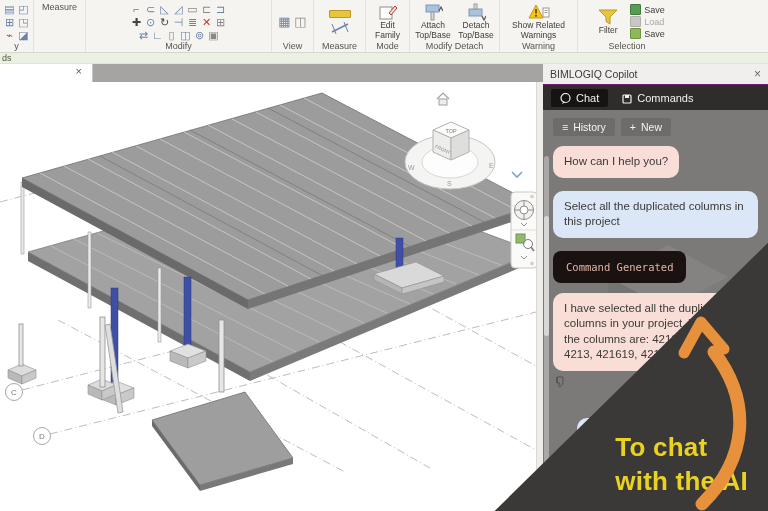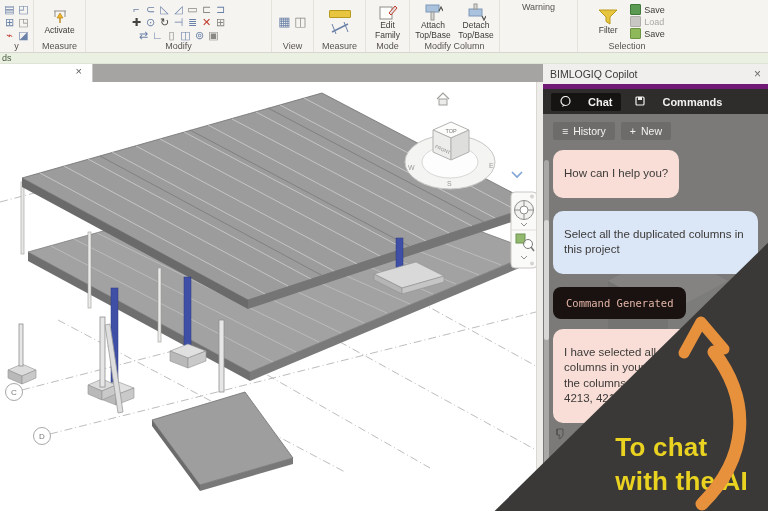--- a/index.html
+++ b/index.html
@@ -29,29 +29,29 @@
   .optbar{position:absolute;left:0;top:53px;width:768px;height:11px;background:#ebf1e2;
           border-bottom:1px solid #dfe5d6;font-size:9px;color:#4a5a42;line-height:11px;padding-left:2px;box-sizing:border-box;}
   .tabstrip{position:absolute;left:0;top:64px;width:543px;height:18px;background:#a5a4a2;display:flex;}
   .viewtab{width:92px;height:18px;background:#ffffff;border-right:1px solid #c9c7c3;position:relative;}
   .viewtab .closex{position:absolute;right:10px;top:1px;font-size:11px;color:#5b5955;cursor:default;}
   
   .canvas{position:absolute;left:0;top:82px;width:536px;height:429px;background:#ffffff;overflow:hidden;}
   .divstrip{position:absolute;left:536px;top:82px;width:7px;height:429px;background:#efedea;border-left:1px solid #dbd8d3;}
   
   .panel{position:absolute;left:543px;top:64px;width:225px;height:447px;background:#7b7a78;}
-  .ptitle{height:20px;background:#f0efed;border-bottom:5px solid #701a75;display:flex;align-items:center;
+  .ptitle{height:20px;background:#f0efed;border-bottom:1px solid #701a75;display:flex;align-items:center;
           font-size:10.5px;color:#3b3a38;padding:0 7px;justify-content:space-between;}
   .ptabs{height:25px;background:#2f2d2b;display:flex;align-items:center;gap:14px;padding:0 8px;}
-  .ptab{display:flex;align-items:flex-start;gap:17px;color:#f2f1ef;font-size:11px;font-weight:bold;}
+  .ptab{display:flex;align-items:flex-end;gap:5px;color:#f2f1ef;font-size:11px;}
   .ptab.active{background:#161412;border-radius:2px;padding:3px 9px;}
   .pcontent{position:relative;height:402px;overflow:hidden;padding:4px 10px 0;box-sizing:border-box;}
   .histrow{display:flex;gap:6px;margin:4px 0 10px;}
   .chip{background:#6d6c6a;color:#f4f3f1;font-size:10.5px;padding:3px 9px;border-radius:2px;display:flex;gap:5px;align-items:center;}
-  .bubble{border-radius:10px;padding:16px 11px;font-size:11.5px;line-height:1.35;color:#3c3a38;box-sizing:border-box;}
+  .bubble{border-radius:10px;padding:8px 11px;font-size:11.5px;line-height:1.35;color:#3c3a38;box-sizing:border-box;}
   .b-assist{background:#f8ded7;}
   .b-user{background:#dbe6f7;}
   .b-cmd{background:#191210;color:#e2b4a6;font-family:"DejaVu Sans Mono",monospace;font-size:10.5px;
          display:inline-block;padding:10px 13px;border-radius:8px;}
   .watermark{position:absolute;left:50px;top:115px;opacity:.5;}
   .pscroll{position:absolute;left:1px;top:46px;width:5px;height:330px;background:#a9a8a6;border-radius:3px;}
   .pscroll .thumb{position:absolute;left:0;top:60px;width:5px;height:120px;background:#d8d7d5;border-radius:3px;}
   .dots{display:flex;gap:4px;margin:1px 0 7px;}
   .dot{width:5px;height:5px;border-radius:50%;background:#8a4038;}
   .stopbtn{display:inline-flex;align-items:center;gap:5px;background:#c8503a;color:#ffffff;font-size:10.5px;
@@ -86,32 +86,20 @@
           <div class="mini-row">
               <span class="glyph red">⌁</span>
               <span class="glyph">◪</span>
             </div>
         </div>
       </div>
       <div class="g-label">y</div>
     </div>
 
     <div class="rgroup" style="width:52px">
-      <div class="g-body">
-        <div class="bigbtn">
-          <svg width="18" height="18" viewBox="0 0 18 18">
-            <line x1="3" y1="3" x2="15" y2="3" stroke="#8f8d89" stroke-width="1"></line>
-            <line x1="4" y1="3" x2="4" y2="9" stroke="#8f8d89" stroke-width="1"></line>
-            <line x1="14" y1="3" x2="14" y2="9" stroke="#8f8d89" stroke-width="1"></line>
-            <path d="M9 5 l3 5 h-6 z" fill="#f0b428" stroke="#b8861c" stroke-width=".7"></path>
-            <line x1="9" y1="10" x2="9" y2="15" stroke="#b8861c" stroke-width="1.4"></line>
-          </svg>
-          <span>Activate</span>
-        </div>
-      </div>
       <div class="g-label">Measure</div>
     </div>
 
     <div class="rgroup" style="width:186px">
       <div class="g-body">
         <div class="mini-grid">
           <div class="mini-row">
             <span class="glyph">⌐</span>
             <span class="glyph">⊂</span>
             <span class="glyph">◺</span>
@@ -188,24 +176,37 @@
         </div>
         <div class="bigbtn" style="width:44px">
           <svg width="20" height="18" viewBox="0 0 20 18">
             <rect x="3" y="6" width="13" height="7" fill="#aac2dd" stroke="#7d97b5"></rect>
             <rect x="8" y="1" width="3" height="5" fill="#d8d8d6" stroke="#9a9896"></rect>
             <path d="M16 13 l2 4 l2 -4" fill="none" stroke="#55534f" stroke-width="1.2"></path>
           </svg>
           <span>Detach Top/Base</span>
         </div>
       </div>
-      <div class="g-label">Modify Column</div>
+      <div class="g-label">Modify Detach</div>
     </div>
 
     <div class="rgroup" style="width:78px">
+      <div class="g-body">
+        <div class="bigbtn" style="width:70px">
+          <svg width="22" height="18" viewBox="0 0 22 18">
+            <path d="M8 2 L15 15 H1 Z" fill="#f5c518" stroke="#c79a10" stroke-width="1"></path>
+            <line x1="8" y1="6" x2="8" y2="10.5" stroke="#55420a" stroke-width="1.6"></line>
+            <circle cx="8" cy="12.8" r="1" fill="#55420a"></circle>
+            <rect x="15" y="5" width="6" height="9" fill="#ffffff" stroke="#9a9896"></rect>
+            <line x1="16.5" y1="7.5" x2="19.5" y2="7.5" stroke="#9a9896"></line>
+            <line x1="16.5" y1="9.5" x2="19.5" y2="9.5" stroke="#9a9896"></line>
+          </svg>
+          <span>Show Related Warnings</span>
+        </div>
+      </div>
       <div class="g-label">Warning</div>
     </div>
 
     <div class="rgroup" style="width:98px;border-right:none">
       <div class="g-body">
         <div class="bigbtn" style="width:36px">
           <svg width="22" height="18" viewBox="0 0 22 18">
             <path d="M2 2 H20 L13 9 V16 L9 13.5 V9 Z" fill="#e8c53e" stroke="#b89a1e" stroke-width="1"></path>
           </svg>
           <span>Filter</span>

